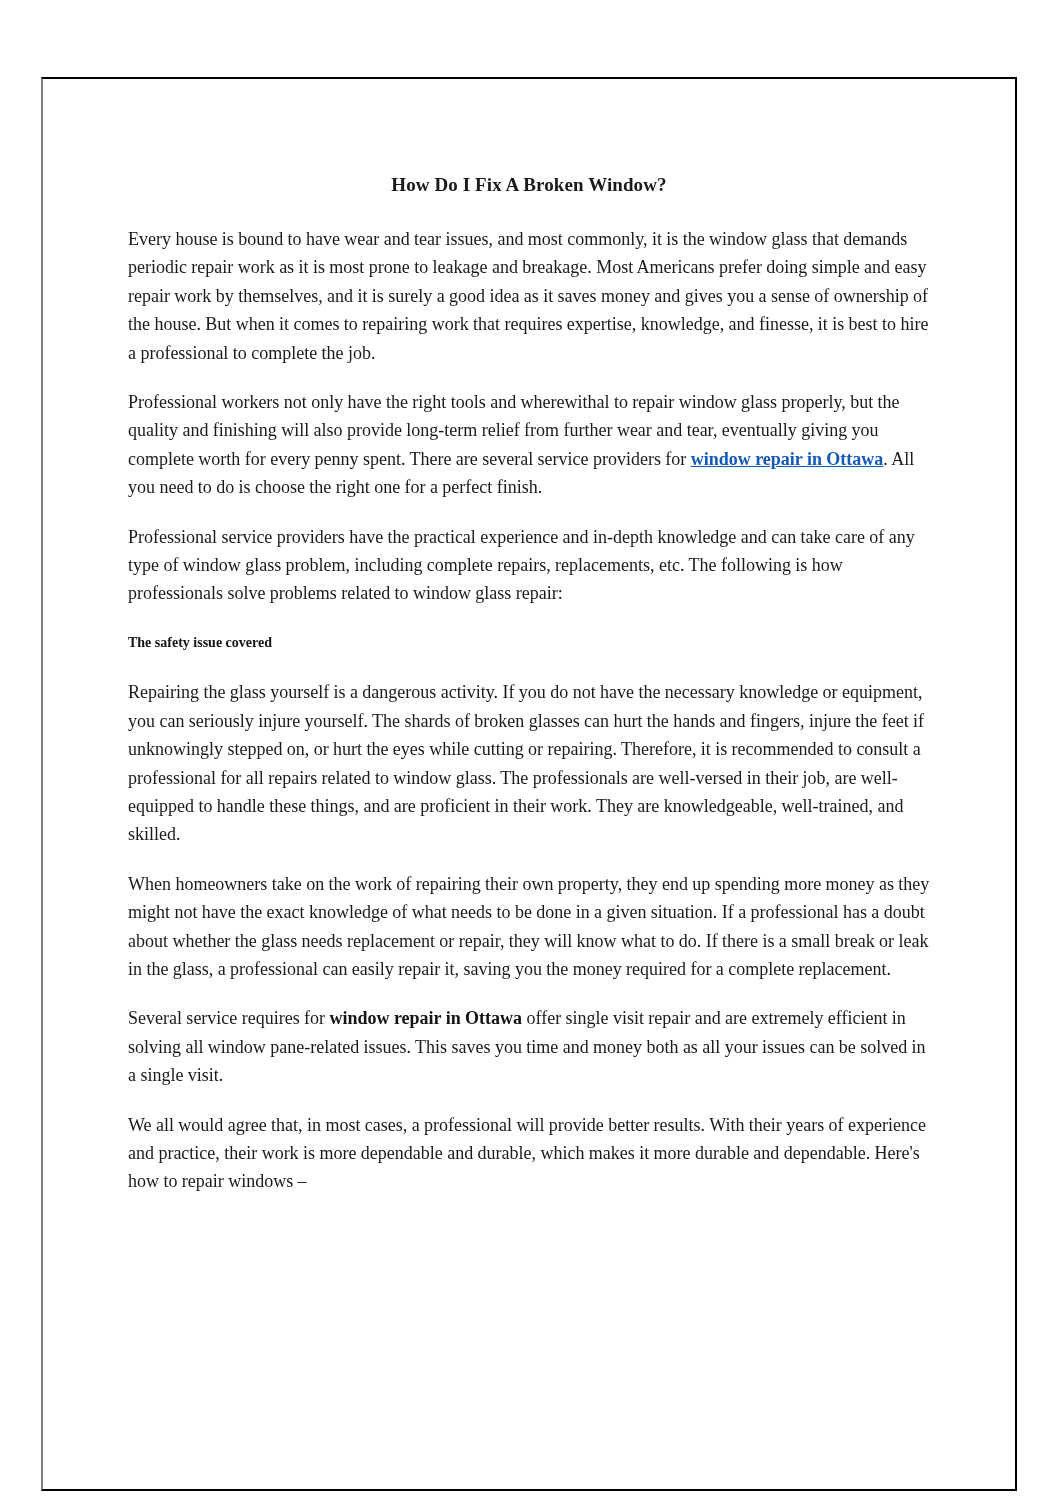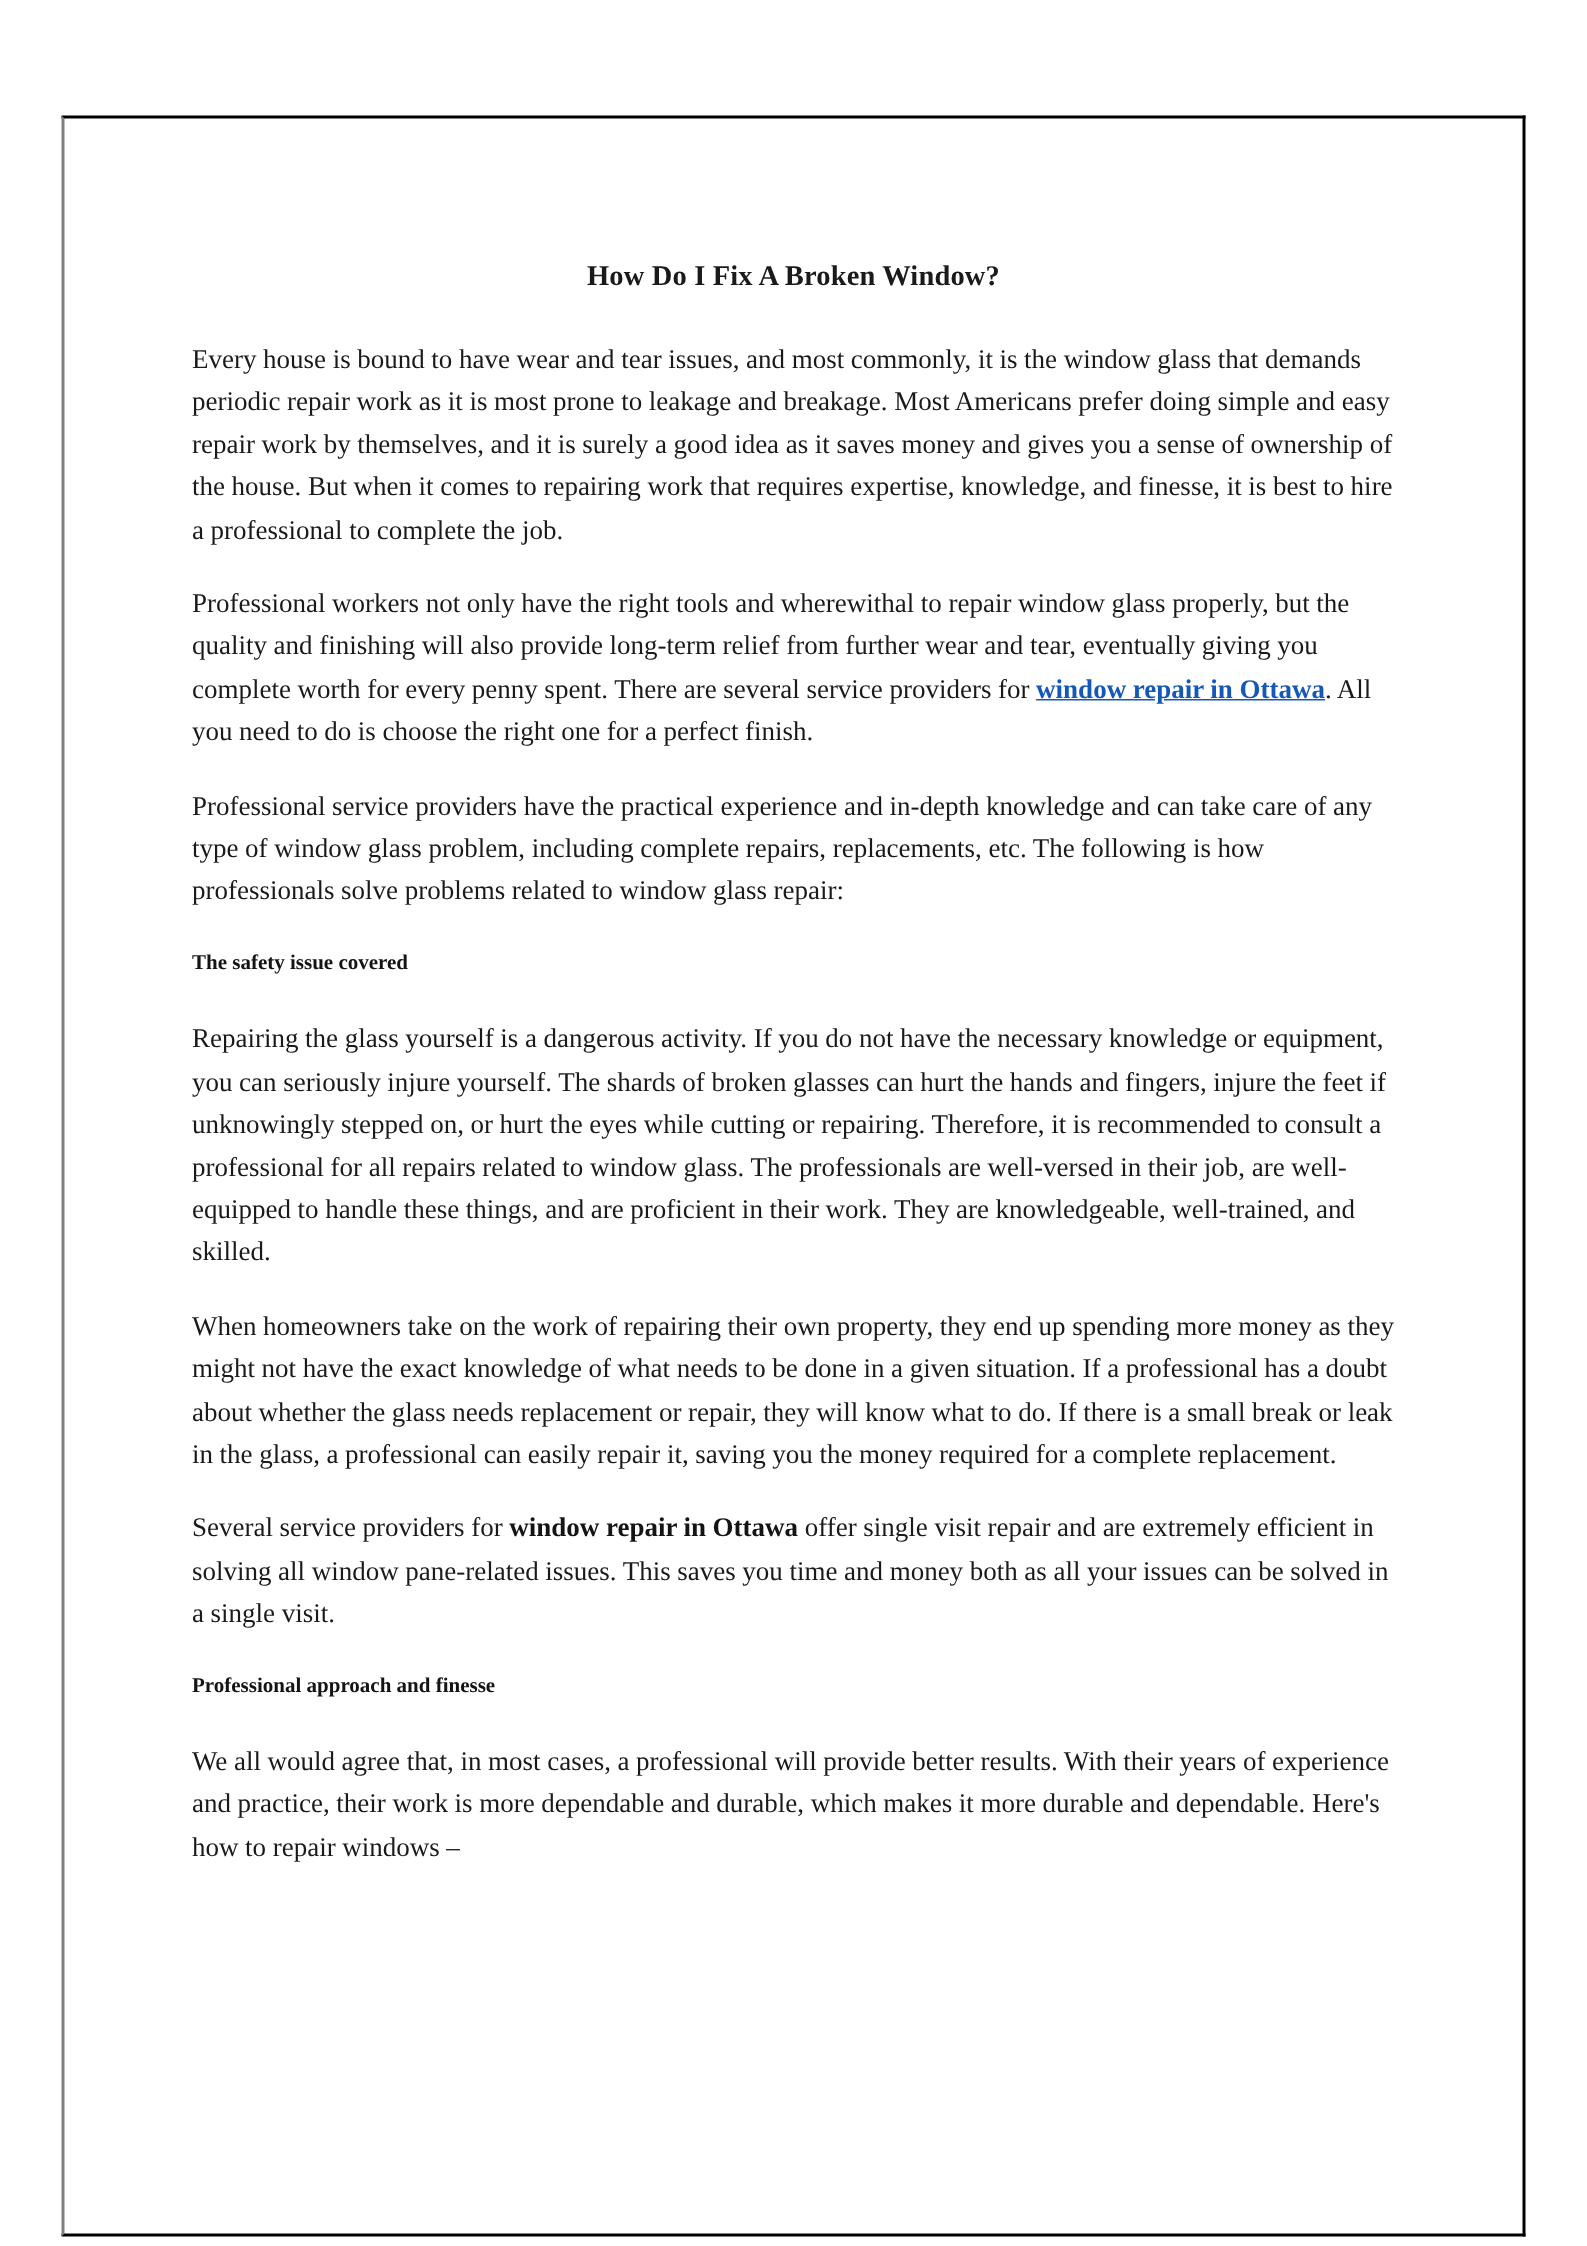--- a/index.html
+++ b/index.html
@@ -108,21 +108,20 @@
     <p class="para">Professional service providers have the practical experience and in-depth knowledge and can take care of any type of window glass problem, including complete repairs, replacements, etc. The following is how professionals solve problems related to window glass repair:</p>
 
     <p class="subhead">The safety issue covered</p>
 
     <p class="para">Repairing the glass yourself is a dangerous activity. If you do not have the necessary knowledge or equipment, you can seriously injure yourself. The shards of broken glasses can hurt the hands and fingers, injure the feet if unknowingly stepped on, or hurt the eyes while cutting or repairing. Therefore, it is recommended to consult a professional for all repairs related to window glass. The professionals are well-versed in their job, are well-equipped to handle these things, and are proficient in their work. They are knowledgeable, well-trained, and skilled.</p>
 
 
     <p class="para">When homeowners take on the work of repairing their own property, they end up spending more money as they might not have the exact knowledge of what needs to be done in a given situation. If a professional has a doubt about whether the glass needs replacement or repair, they will know what to do. If there is a small break or leak in the glass, a professional can easily repair it, saving you the money required for a complete replacement.</p>
 
     <p class="para">
-      <span>Several service providers for </span><span class="bold-inline">window repair in Ottawa</span><span> offer single visit repair and are extremely efficient in solving all window pane-related issues. This saves you time and money both as all your issues can be solved in a single visit.</span>
+      <span>Several service requires for </span><span class="bold-inline">window repair in Ottawa</span><span> offer single visit repair and are extremely efficient in solving all window pane-related issues. This saves you time and money both as all your issues can be solved in a single visit.</span>
     </p>
 
-    <p class="subhead">Professional approach and finesse</p>
 
     <p class="para">We all would agree that, in most cases, a professional will provide better results.  With their years of experience and practice, their work is more dependable and durable, which makes it more durable and dependable. Here's how to repair windows –</p>
 
   </div>
 </div>
 
 </body></html>

